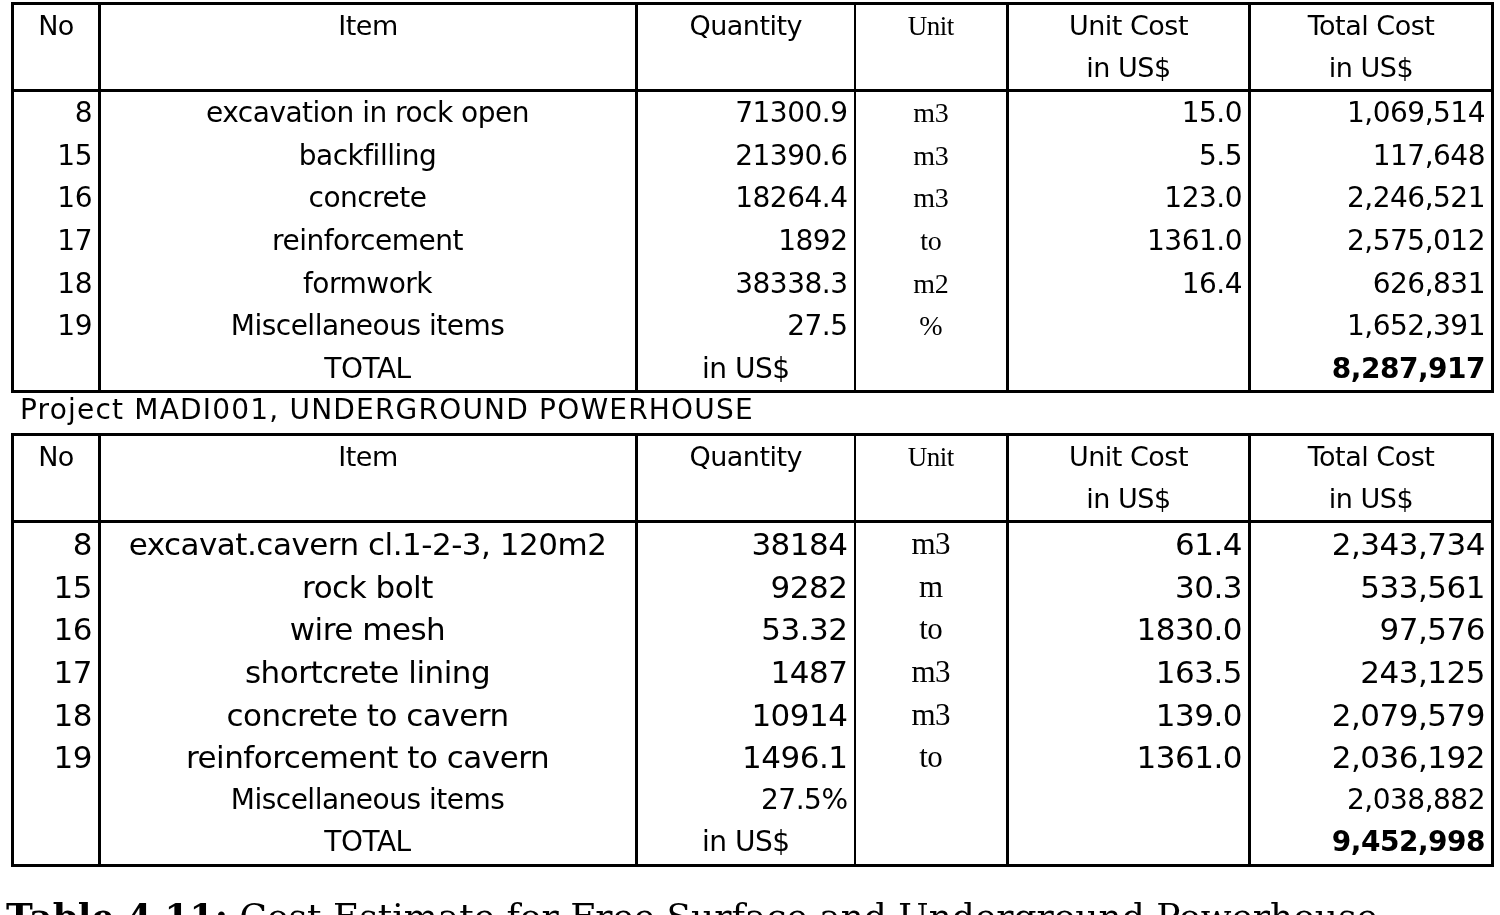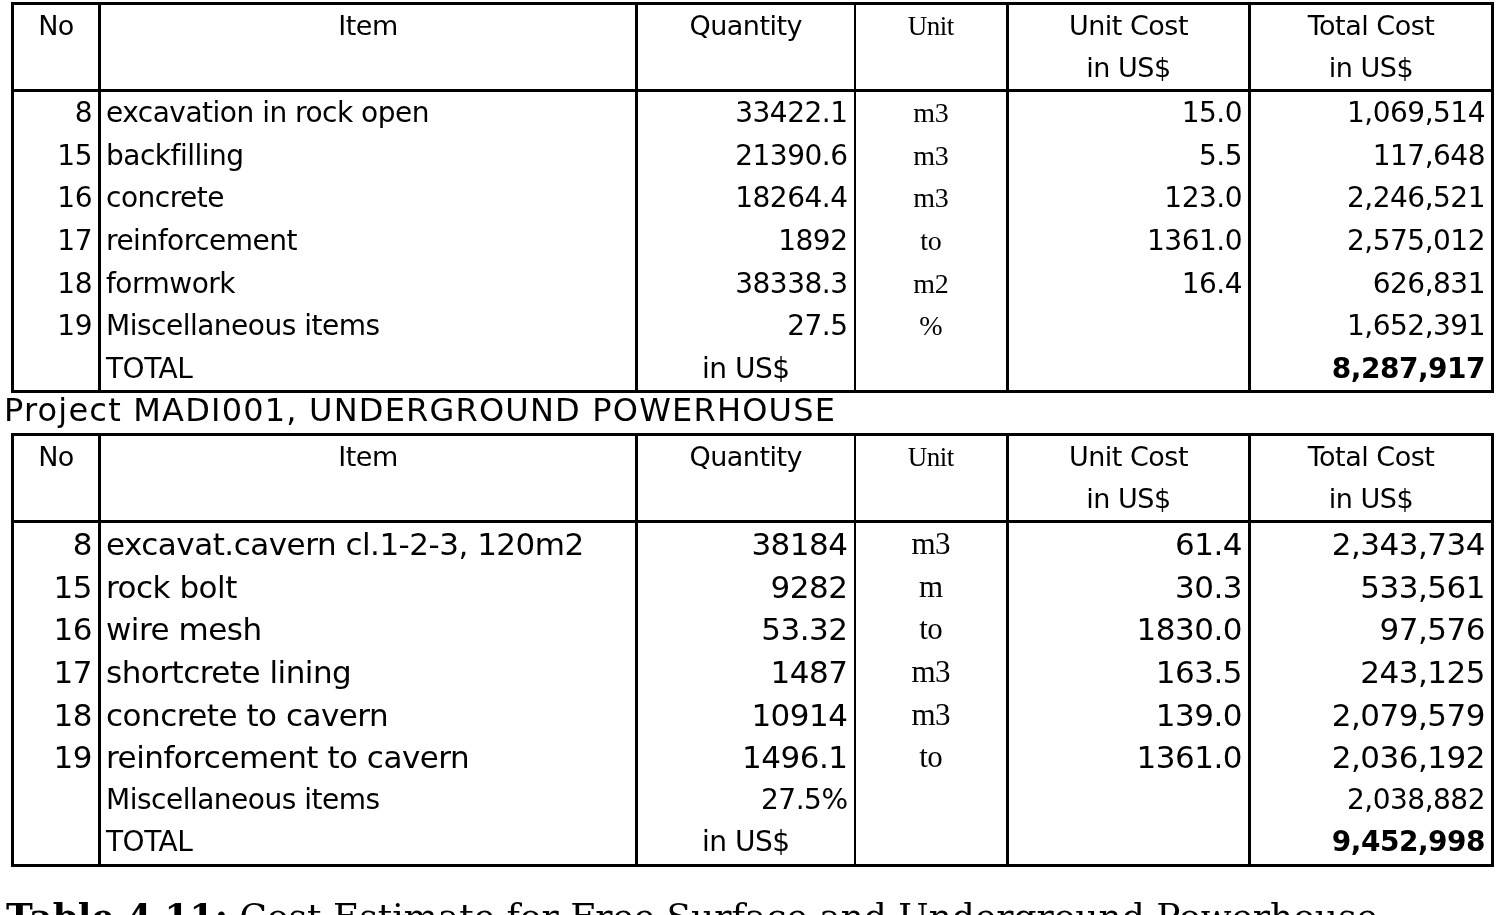--- a/index.html
+++ b/index.html
@@ -50,31 +50,31 @@
     .tbl thead th .sub { display: block; }
     .tbl .b-thick { border-left: 3px solid #000; }
     .tbl .b-thin  { border-left: 2px solid #000; font-family: Liberation Serif, serif; }
 
     .tbl tbody td { height: 42.6px; font-size: 28px; line-height: 42px; }
     .t2 tbody td { font-size: 28px; }
     .t2 tbody tr.big td { font-size: 31px; }
 
     .num   { text-align: right; }
     .ctr   { text-align: center; }
-    .left  { text-align: left; padding-left: 5px !important; }
+    .left  { text-align: center; padding-left: 5px !important; }
     .bold  { font-weight: bold !important; }
 
     #t1 { top: 2px; }
     #t2 { top: 433px; }
 
     .project-title {
       position: absolute;
-      left: 4px;
+      left: 20px;
       top: 391px;
-      font-size: 32px;
+      font-size: 28px;
       letter-spacing: 1.2px;
       line-height: 38px;
       white-space: nowrap;
     }
     .caption {
       position: absolute;
       left: 6px;
       top: 896px;
       font-family: "DejaVu Serif", serif;
       font-size: 36px;
@@ -108,21 +108,21 @@
       <th class="b-thick">
         <span class="sub">Total Cost</span>
         <span class="sub">in US$</span>
       </th>
     </tr>
   </thead>
   <tbody>
     <tr>
       <td class="num">8</td>
       <td class="b-thick left">excavation in rock open</td>
-      <td class="b-thick num">33422.1</td>
+      <td class="b-thick num">71300.9</td>
       <td class="b-thin ctr">m3</td>
       <td class="b-thick num">15.0</td>
       <td class="b-thick num">1,069,514</td>
     </tr>
     <tr>
       <td class="num">15</td>
       <td class="b-thick left">backfilling</td>
       <td class="b-thick num">21390.6</td>
       <td class="b-thin ctr">m3</td>
       <td class="b-thick num">5.5</td>

